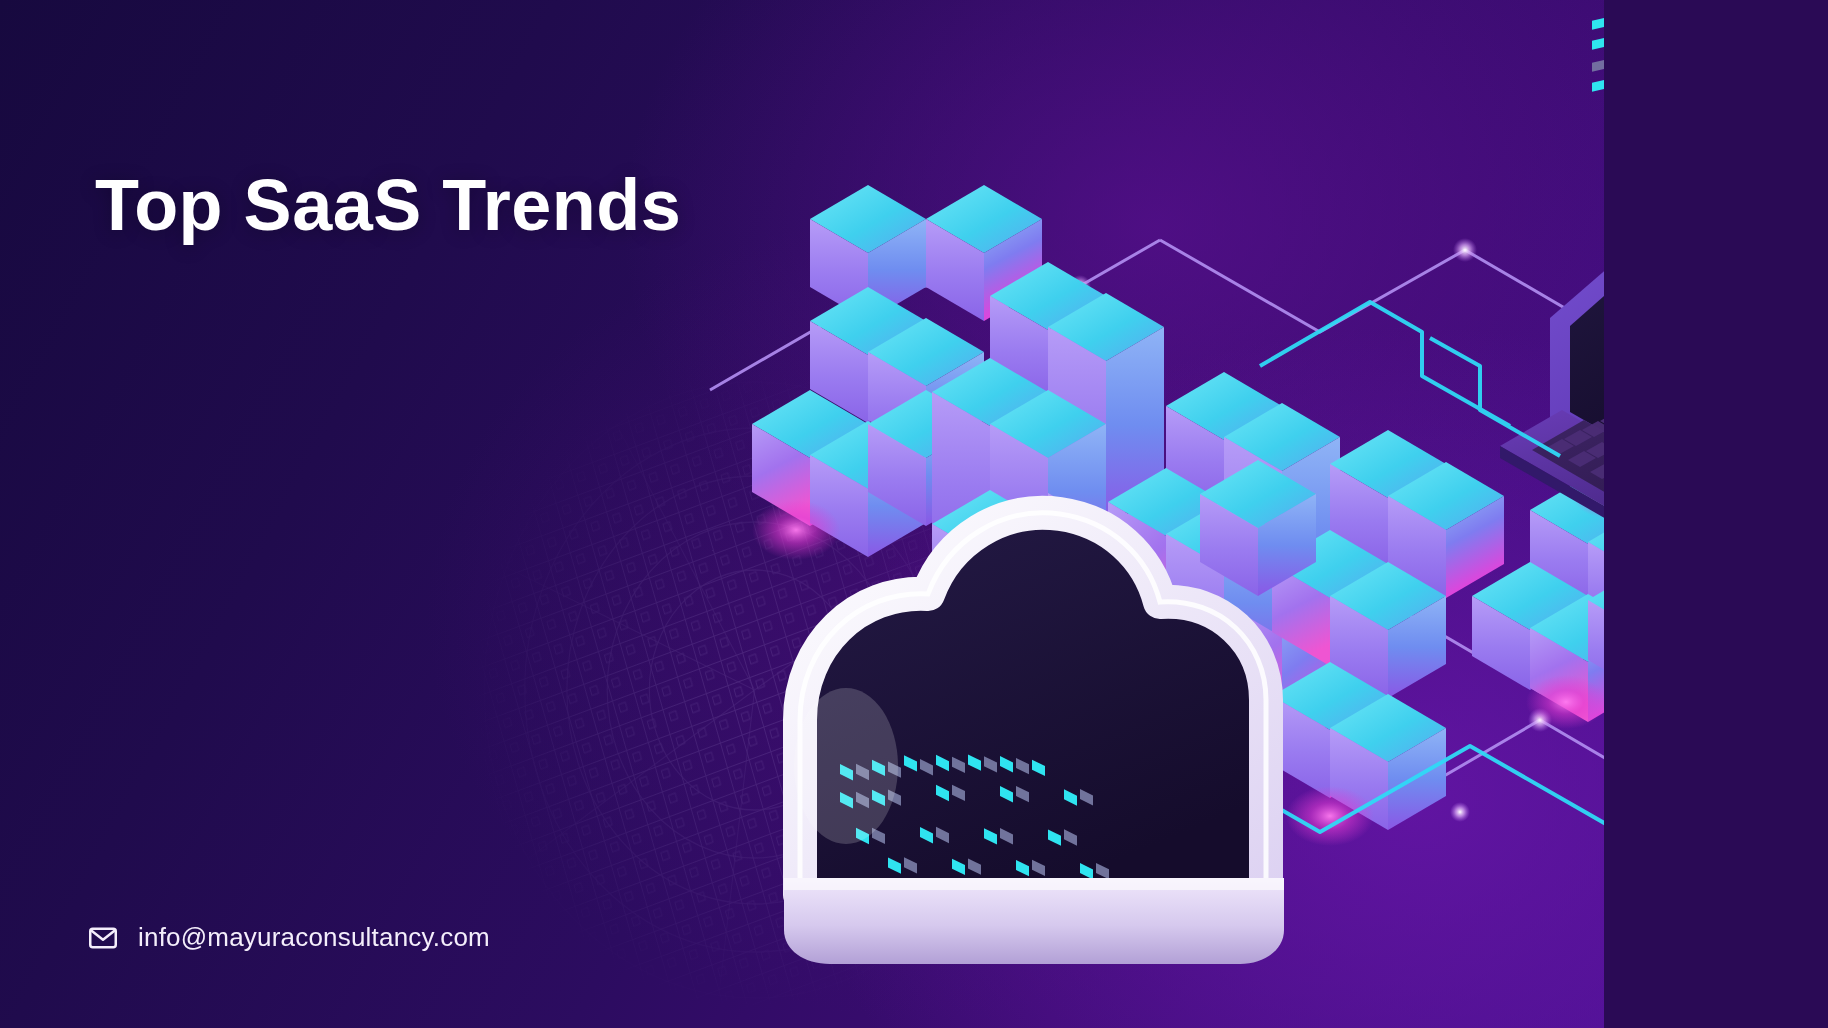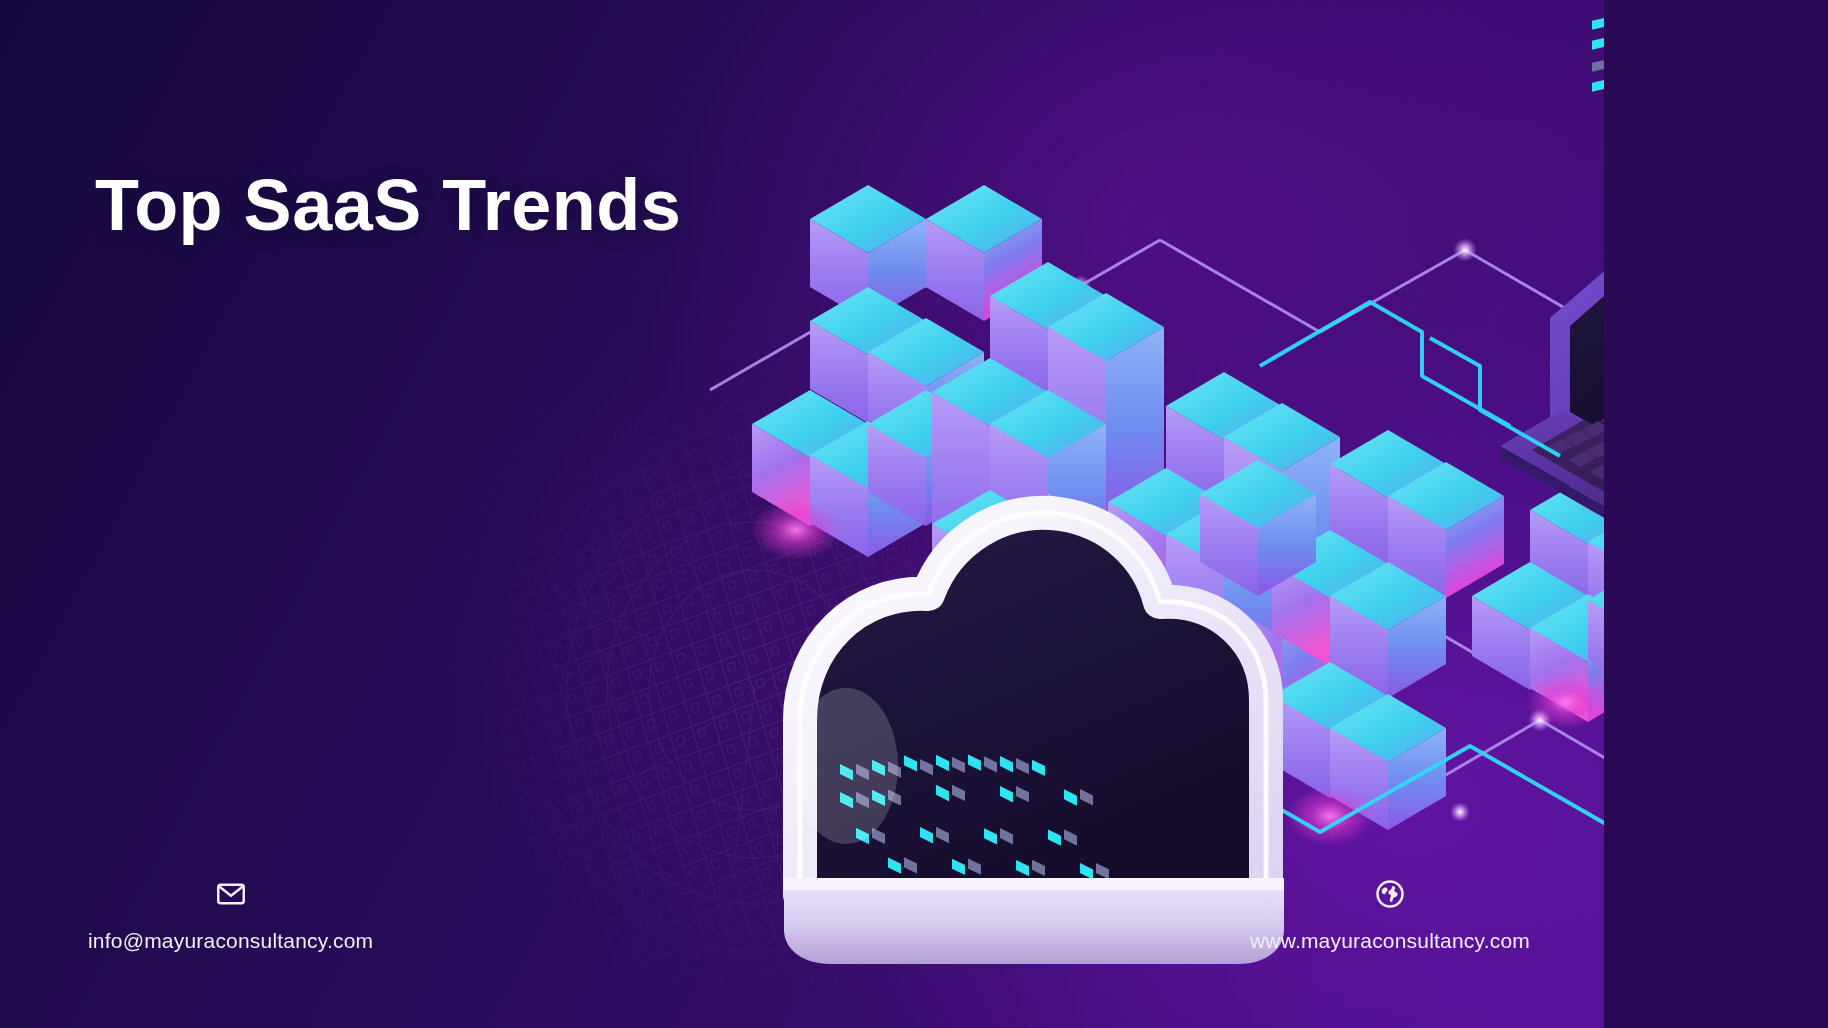--- a/index.html
+++ b/index.html
@@ -34,24 +34,23 @@
     text-shadow:0 2px 18px rgba(0,0,0,0.28);
   }
 
   
   .footer-item {
     position:absolute;
     display:flex;
     align-items:center;
     gap:20px;
     color:#f4eefb;
-    font-size:21px;
+    font-size:26px;
     letter-spacing:0.2px;
     white-space:nowrap;
-    flex-direction:column;
   }
   #footer-email { left:88px; bottom:75px; }
   #footer-site  { right:74px; bottom:75px; }
   .footer-icon { display:block; width:30px; height:30px; flex:0 0 auto; }
   .footer-text { display:block; }
 
   
   #illustration {
     position:absolute;
     left:560px; top:90px;
@@ -620,27 +619,14 @@
   </div>
 
   <div class="footer-item" id="footer-email">
     <svg class="footer-icon" viewBox="0 0 24 24">
       <rect x="1.8" y="4.6" width="20.4" height="14.8" rx="2" ry="2" fill="none" stroke="#f4eefb" stroke-width="2"></rect>
       <path d="M2.6 6 L12 13.4 L21.4 6" fill="none" stroke="#f4eefb" stroke-width="2" stroke-linecap="round" stroke-linejoin="round"></path>
     </svg>
     <span class="footer-text">info@mayuraconsultancy.com</span>
   </div>
 
-  <div class="footer-item" id="footer-site">
-    <svg class="footer-icon" viewBox="0 0 24 24">
-      <circle cx="12" cy="12" r="10" fill="none" stroke="#f4eefb" stroke-width="2"></circle>
-      <path d="M6.5 7.5 C8 6.2 9.6 6.6 10 8.2 C10.4 9.8 8.8 10 8.4 11.4
-               C8.1 12.6 6.4 12.2 5.6 11 C5 10 5.4 8.4 6.5 7.5 Z" fill="#f4eefb"></path>
-      <path d="M14.6 5.6 C16 6 16.6 7.4 15.8 8.4 C15 9.4 15.6 10.4 16.8 10.6
-               C18 10.8 18.6 12.4 17.6 13.6 C16.6 14.8 15.4 14.2 14.6 15.4
-               C13.9 16.5 14.4 17.8 13.4 18.3 C12.6 18.7 11.8 17.8 11.8 16.6
-               C11.8 15 13 14.6 12.6 13.2 C12.2 11.8 10.4 12.2 10.6 10.6
-               C10.8 9 12.6 9.2 13.2 7.8 C13.6 6.8 13.6 5.4 14.6 5.6 Z" fill="#f4eefb"></path>
-    </svg>
-    <span class="footer-text">www.mayuraconsultancy.com</span>
-  </div>
 
 </div>
 
 </body></html>

